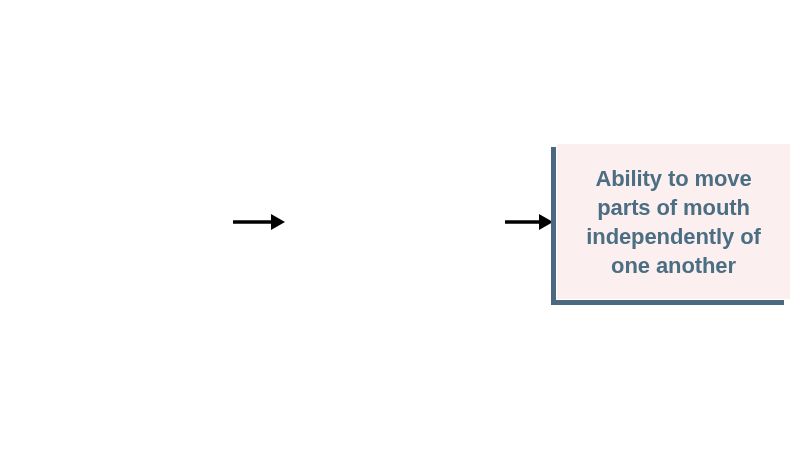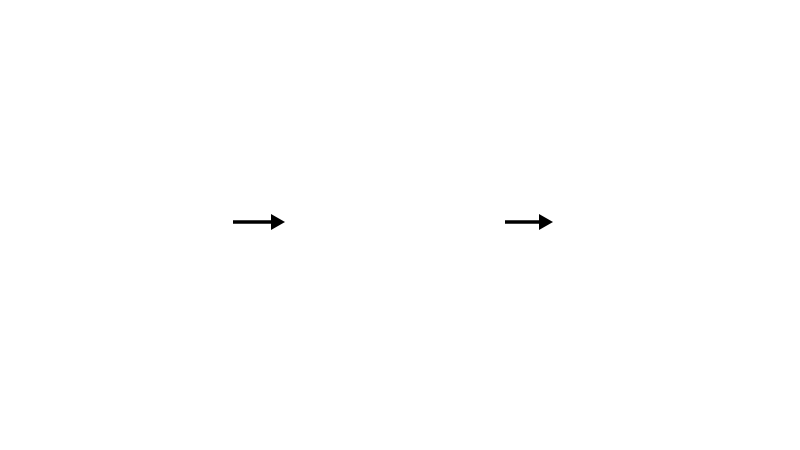--- a/index.html
+++ b/index.html
@@ -97,14 +97,23 @@
   </div>
 
 
   <div class="arrow" style="left:505px; top:210px; width:48px;">
     <svg width="48" height="24" viewBox="0 0 48 24" xmlns="http://www.w3.org/2000/svg">
       <line x1="0" y1="12" x2="36" y2="12" stroke="#000000" stroke-width="3.4"></line>
       <polygon points="34,4 48,12 34,20" fill="#000000"></polygon>
     </svg>
   </div>
 
+  <div class="node" style="left:551px; top:144px; width:239px; height:161px;">
+    <div class="node-fill"></div>
+    <div class="node-edge-left"></div>
+    <div class="node-edge-bottom"></div>
+    <div class="node-text">Ability to move
+parts of mouth
+independently of
+one another</div>
+  </div>
 
 </div>
 
 </body></html>

